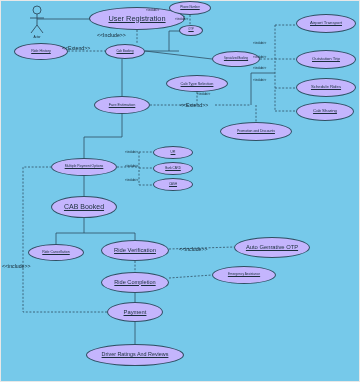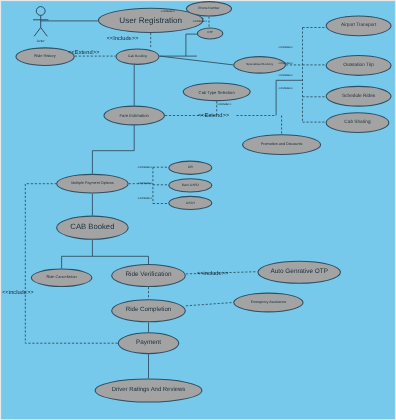--- a/index.html
+++ b/index.html
@@ -12,26 +12,27 @@
     box-sizing:border-box;
     overflow:hidden;
   }
   #svg-layer{position:absolute;left:0;top:0;width:360px;height:382px;}
   .uc{
     position:absolute;
     display:flex;align-items:center;justify-content:center;
     text-align:center;
     border:1px solid #2f4f63;
     border-radius:50%;
-    background:#a3a3a3;
+    background:#c4b5fd;
     color:#1a2e3b;
     box-sizing:border-box;
     line-height:1.05;
     padding:0 3px;
     white-space:nowrap;
+    text-decoration:underline;
   }
   .lbl{
     position:absolute;
     color:#12222e;
     white-space:nowrap;
     background:transparent;
   }
   .lbl-sm{font-size:2.6px;letter-spacing:-.1px;}
   .lbl-md{font-size:5.2px;}
   .actor-wrap{position:absolute;}

